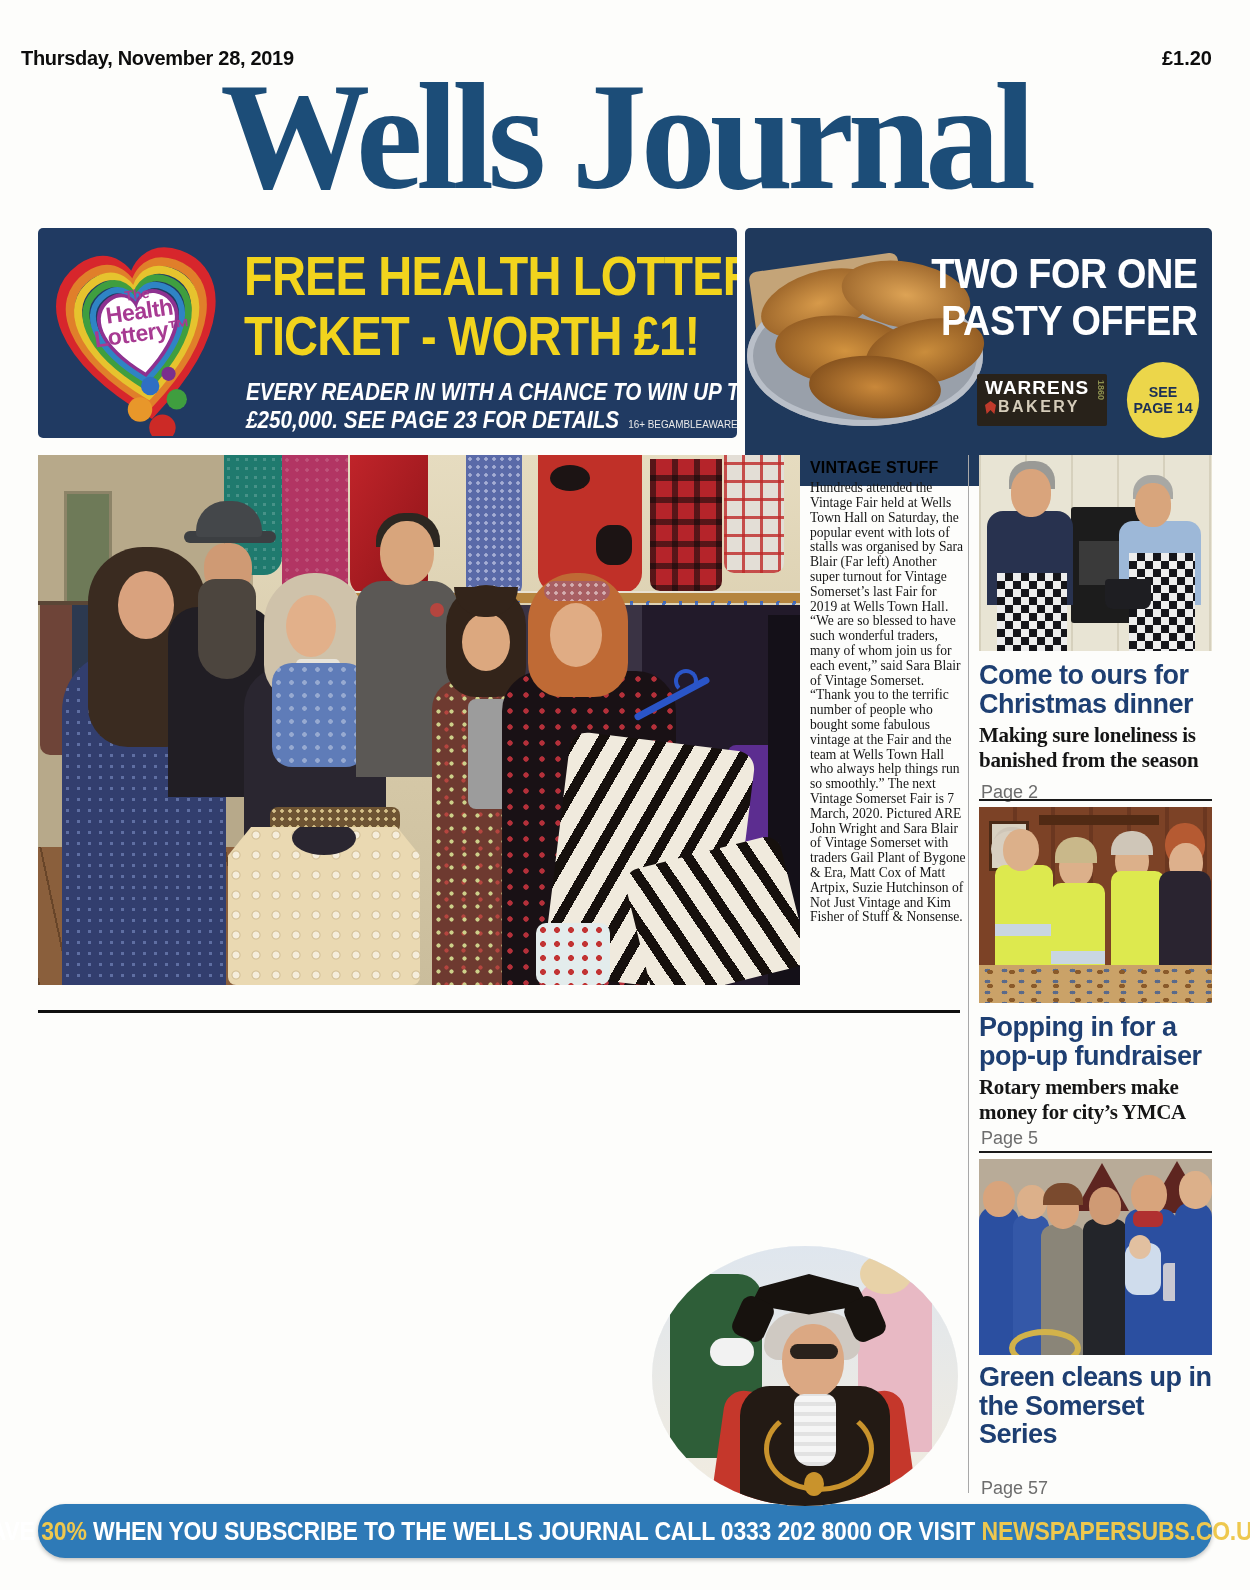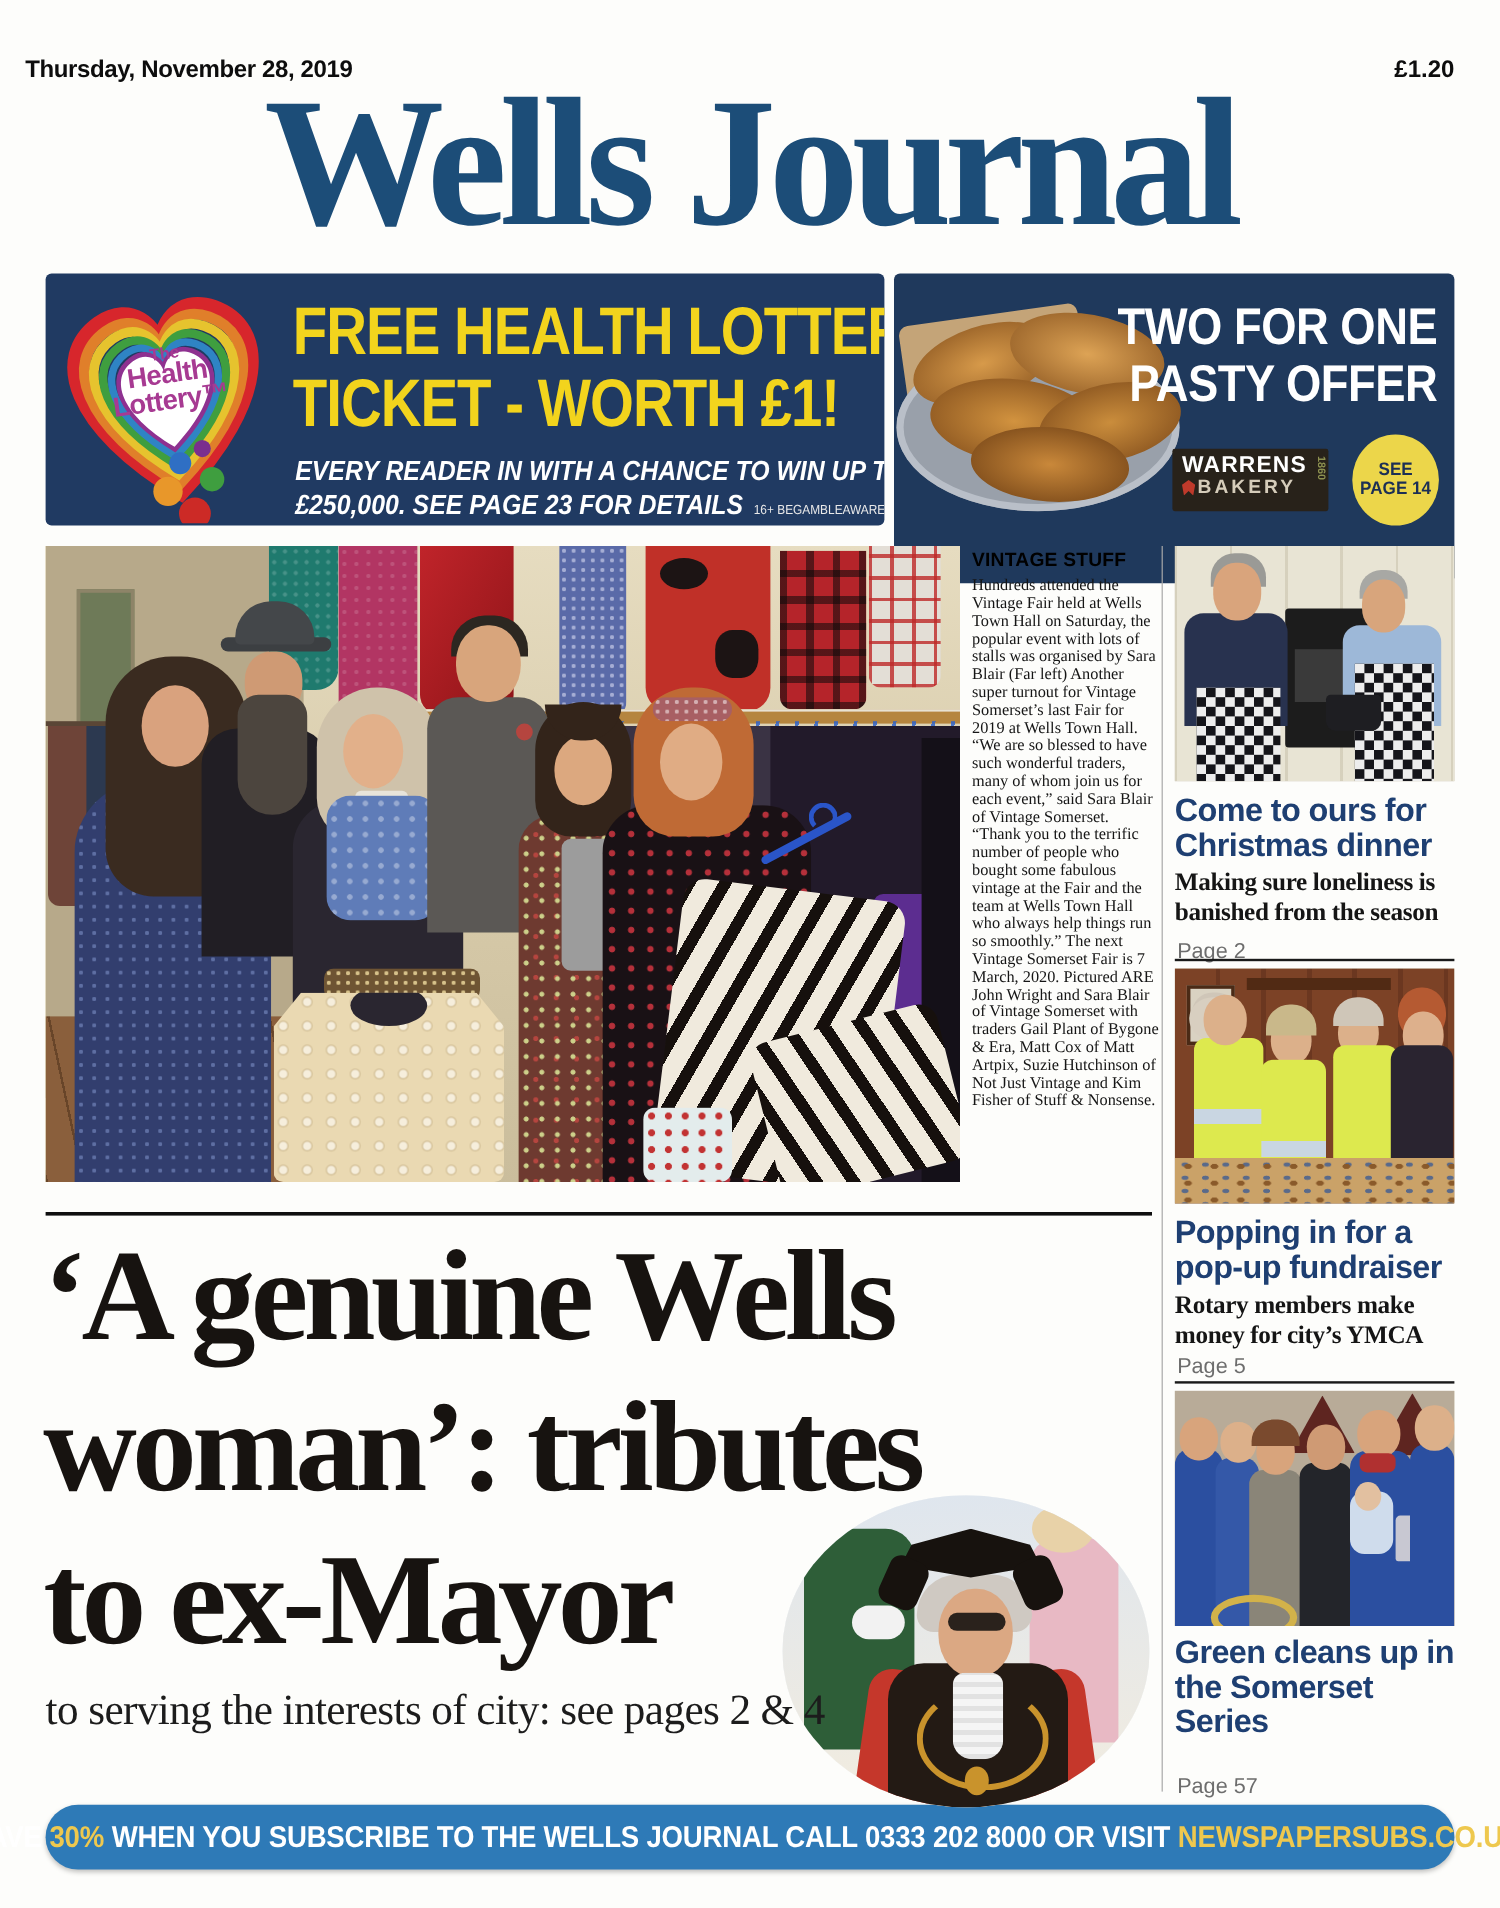--- a/index.html
+++ b/index.html
@@ -307,25 +307,20 @@
       <div class="a" style="left:30px;top:170px;width:60px;height:26px;border:6px solid #d2b24a;border-radius:50%;"></div>
     </div>
     <div class="a s-head" style="top:908px;">
       <span>Green cleans up in</span>
         <span>the Somerset Series</span>
     </div>
     <div class="a s-page" style="top:1024px;">Page 57</div>
   </div>
 
   <div class="a lead-rule"></div>
-  <div class="a lead-head">
-    <span>‘A genuine Wells</span>
-    <span>woman’: tributes</span>
-    <span>to ex-Mayor</span>
-  </div>
 
   <div class="a mayor" aria-label="Former Mayor of Wells wearing red robes, black tricorn hat, white lace jabot and gold chain of office">
     <div class="a" style="left:0;top:0;width:306px;height:260px;background:linear-gradient(180deg,#dfe6ee,#f2ecdf);"></div>
     <div class="a" style="left:18px;top:28px;width:92px;height:184px;background:#2e5e38;border-radius:24px 24px 0 0;"></div>
     <div class="a" style="left:58px;top:92px;width:44px;height:28px;background:#f2f2f2;border-radius:14px;"></div>
     <div class="a" style="left:206px;top:36px;width:74px;height:170px;background:#e8b9c4;border-radius:22px 22px 0 0;"></div>
     <div class="a" style="left:208px;top:8px;width:52px;height:40px;border-radius:50%;background:#e8d2a8;"></div>
     <div class="a" style="left:66px;top:146px;width:62px;height:120px;background:#c5372b;border-radius:20px 6px 0 0;transform:rotate(8deg);"></div>
     <div class="a" style="left:196px;top:146px;width:62px;height:120px;background:#c5372b;border-radius:6px 20px 0 0;transform:rotate(-8deg);"></div>
     <div class="a" style="left:88px;top:140px;width:150px;height:122px;background:#231a14;border-radius:30px 30px 0 0;"></div>
@@ -334,21 +329,20 @@
     <div class="a" style="left:84px;top:52px;width:34px;height:42px;background:#17120e;border-radius:10px;transform:rotate(24deg);"></div>
     <div class="a" style="left:196px;top:52px;width:34px;height:42px;background:#17120e;border-radius:10px;transform:rotate(-24deg);"></div>
     <div class="a" style="left:130px;top:78px;width:62px;height:74px;border-radius:48%;background:#dba883;"></div>
     <div class="a" style="left:138px;top:98px;width:48px;height:15px;background:#2a221c;border-radius:8px;"></div>
     <div class="a" style="left:142px;top:148px;width:42px;height:72px;background:#f5f5f5;border-radius:10px 10px 16px 16px;background-image:repeating-linear-gradient(0deg,rgba(0,0,0,.08) 0 4px,transparent 4px 10px);"></div>
     <div class="a" style="left:112px;top:160px;width:100px;height:76px;border:5px solid #c9932c;border-top-color:transparent;border-radius:50%;"></div>
     <div class="a" style="left:152px;top:226px;width:20px;height:24px;background:#c9932c;border-radius:50%;"></div>
   </div>
 
   <div class="a lead-stand">
-    <span style="display:block;">to serving the interests of city: see pages 2 &amp; 4</span>
   </div>
 
   <div class="a subscribe">
     <div class="sub-inner">
       <span class="w">SAVE</span><span class="gold">30%</span><span class="w">WHEN YOU SUBSCRIBE TO THE WELLS JOURNAL CALL 0333 202 8000 OR VISIT</span><span class="gold">NEWSPAPERSUBS.CO.UK</span>
     </div>
   </div>
 
 </div>
 

